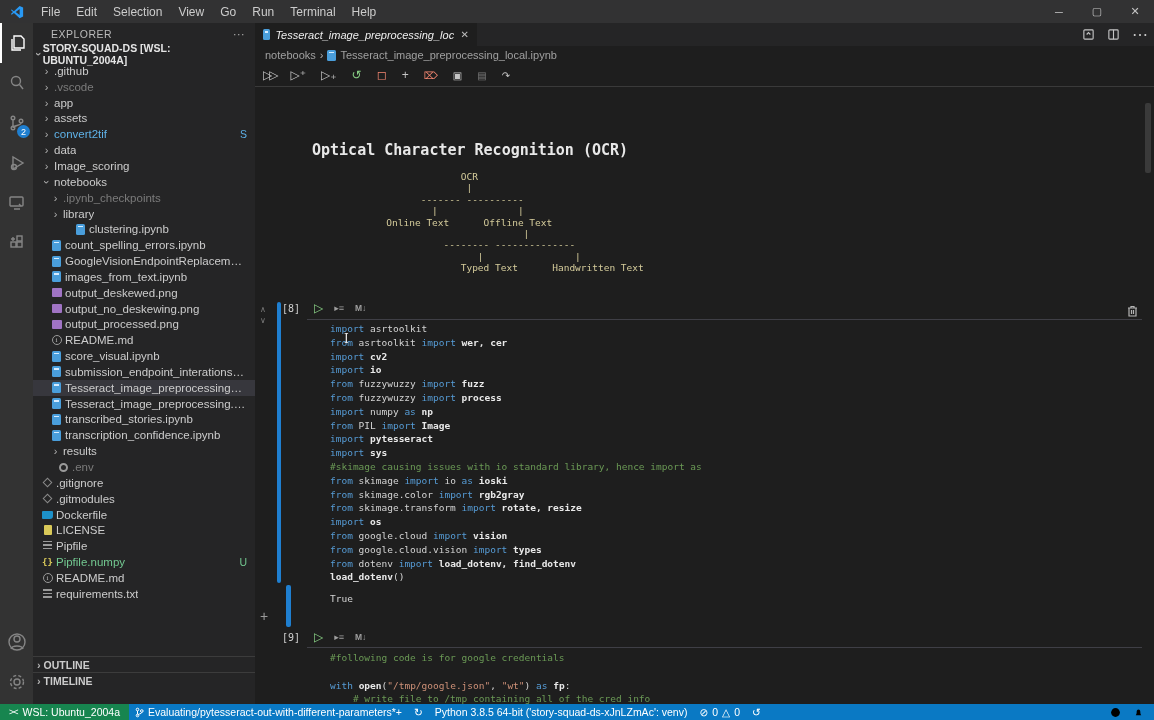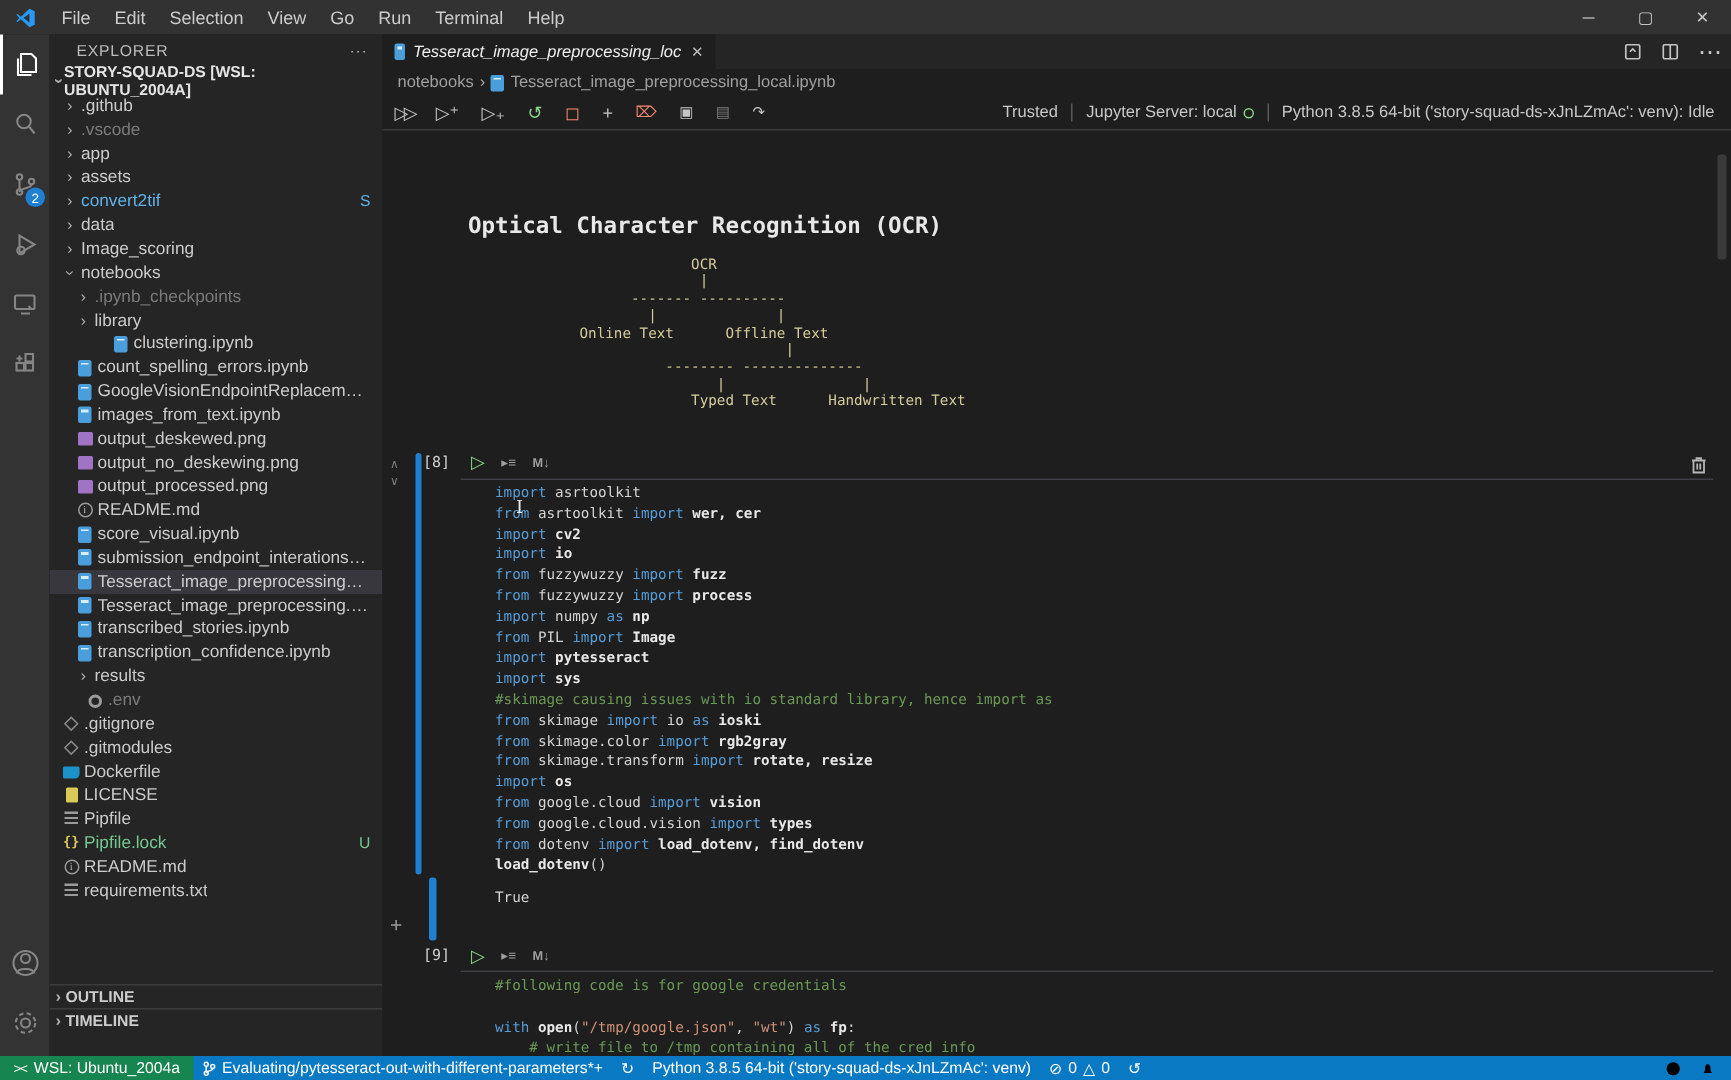--- a/index.html
+++ b/index.html
@@ -354,21 +354,21 @@
         <div class="trow" style="padding-left: 8px;">
           <span class="fic">
             <span class="ic-lines"></span>
           </span>
           <span class="lbl">Pipfile</span>
         </div>
         <div class="trow" style="padding-left: 8px;">
           <span class="fic">
             <span class="ic-br">{}</span>
           </span>
-          <span class="lbl c-green">Pipfile.lock</span>
+          <span class="lbl c-green">Pipfile.numpy</span>
           <span class="badge c-green">U</span>
         </div>
         <div class="trow" style="padding-left: 8px;">
           <span class="fic">
             <span class="ic-info">i</span>
           </span>
           <span class="lbl">README.md</span>
         </div>
         <div class="trow" style="padding-left: 8px;">
           <span class="fic">
@@ -414,32 +414,20 @@
       <span class="ti" style="letter-spacing:-3px">▷▷</span>
       <span class="ti">▷⁺</span>
       <span class="ti">▷₊</span>
       <span class="ti green">↺</span>
       <span class="ti red">◻</span>
       <span class="ti">+</span>
       <span class="ti red" style="font-size:10px">⌦</span>
       <span class="ti" style="font-size:10px">▣</span>
       <span class="ti" style="color:#7c7c7c;font-size:10px">▤</span>
       <span class="ti" style="font-size:10px">↷</span>
-      <div class="kernel-status">
-        <span class="seg">
-            <span>Trusted</span>
-          </span>
-        <span class="seg">
-            <span>Jupyter Server: local</span>
-            <span class="plug"></span>
-          </span>
-        <span class="seg">
-            <span>Python 3.8.5 64-bit ('story-squad-ds-xJnLZmAc': venv): Idle</span>
-          </span>
-      </div>
     </div>
 
     <div class="nbarea">
       <div class="nb-h1">Optical Character Recognition (OCR)</div>
       <pre class="ascii" id="ascii">                          OCR
                            |
                    ------- ----------
                      |              |
              Online Text      Offline Text
                                      |

